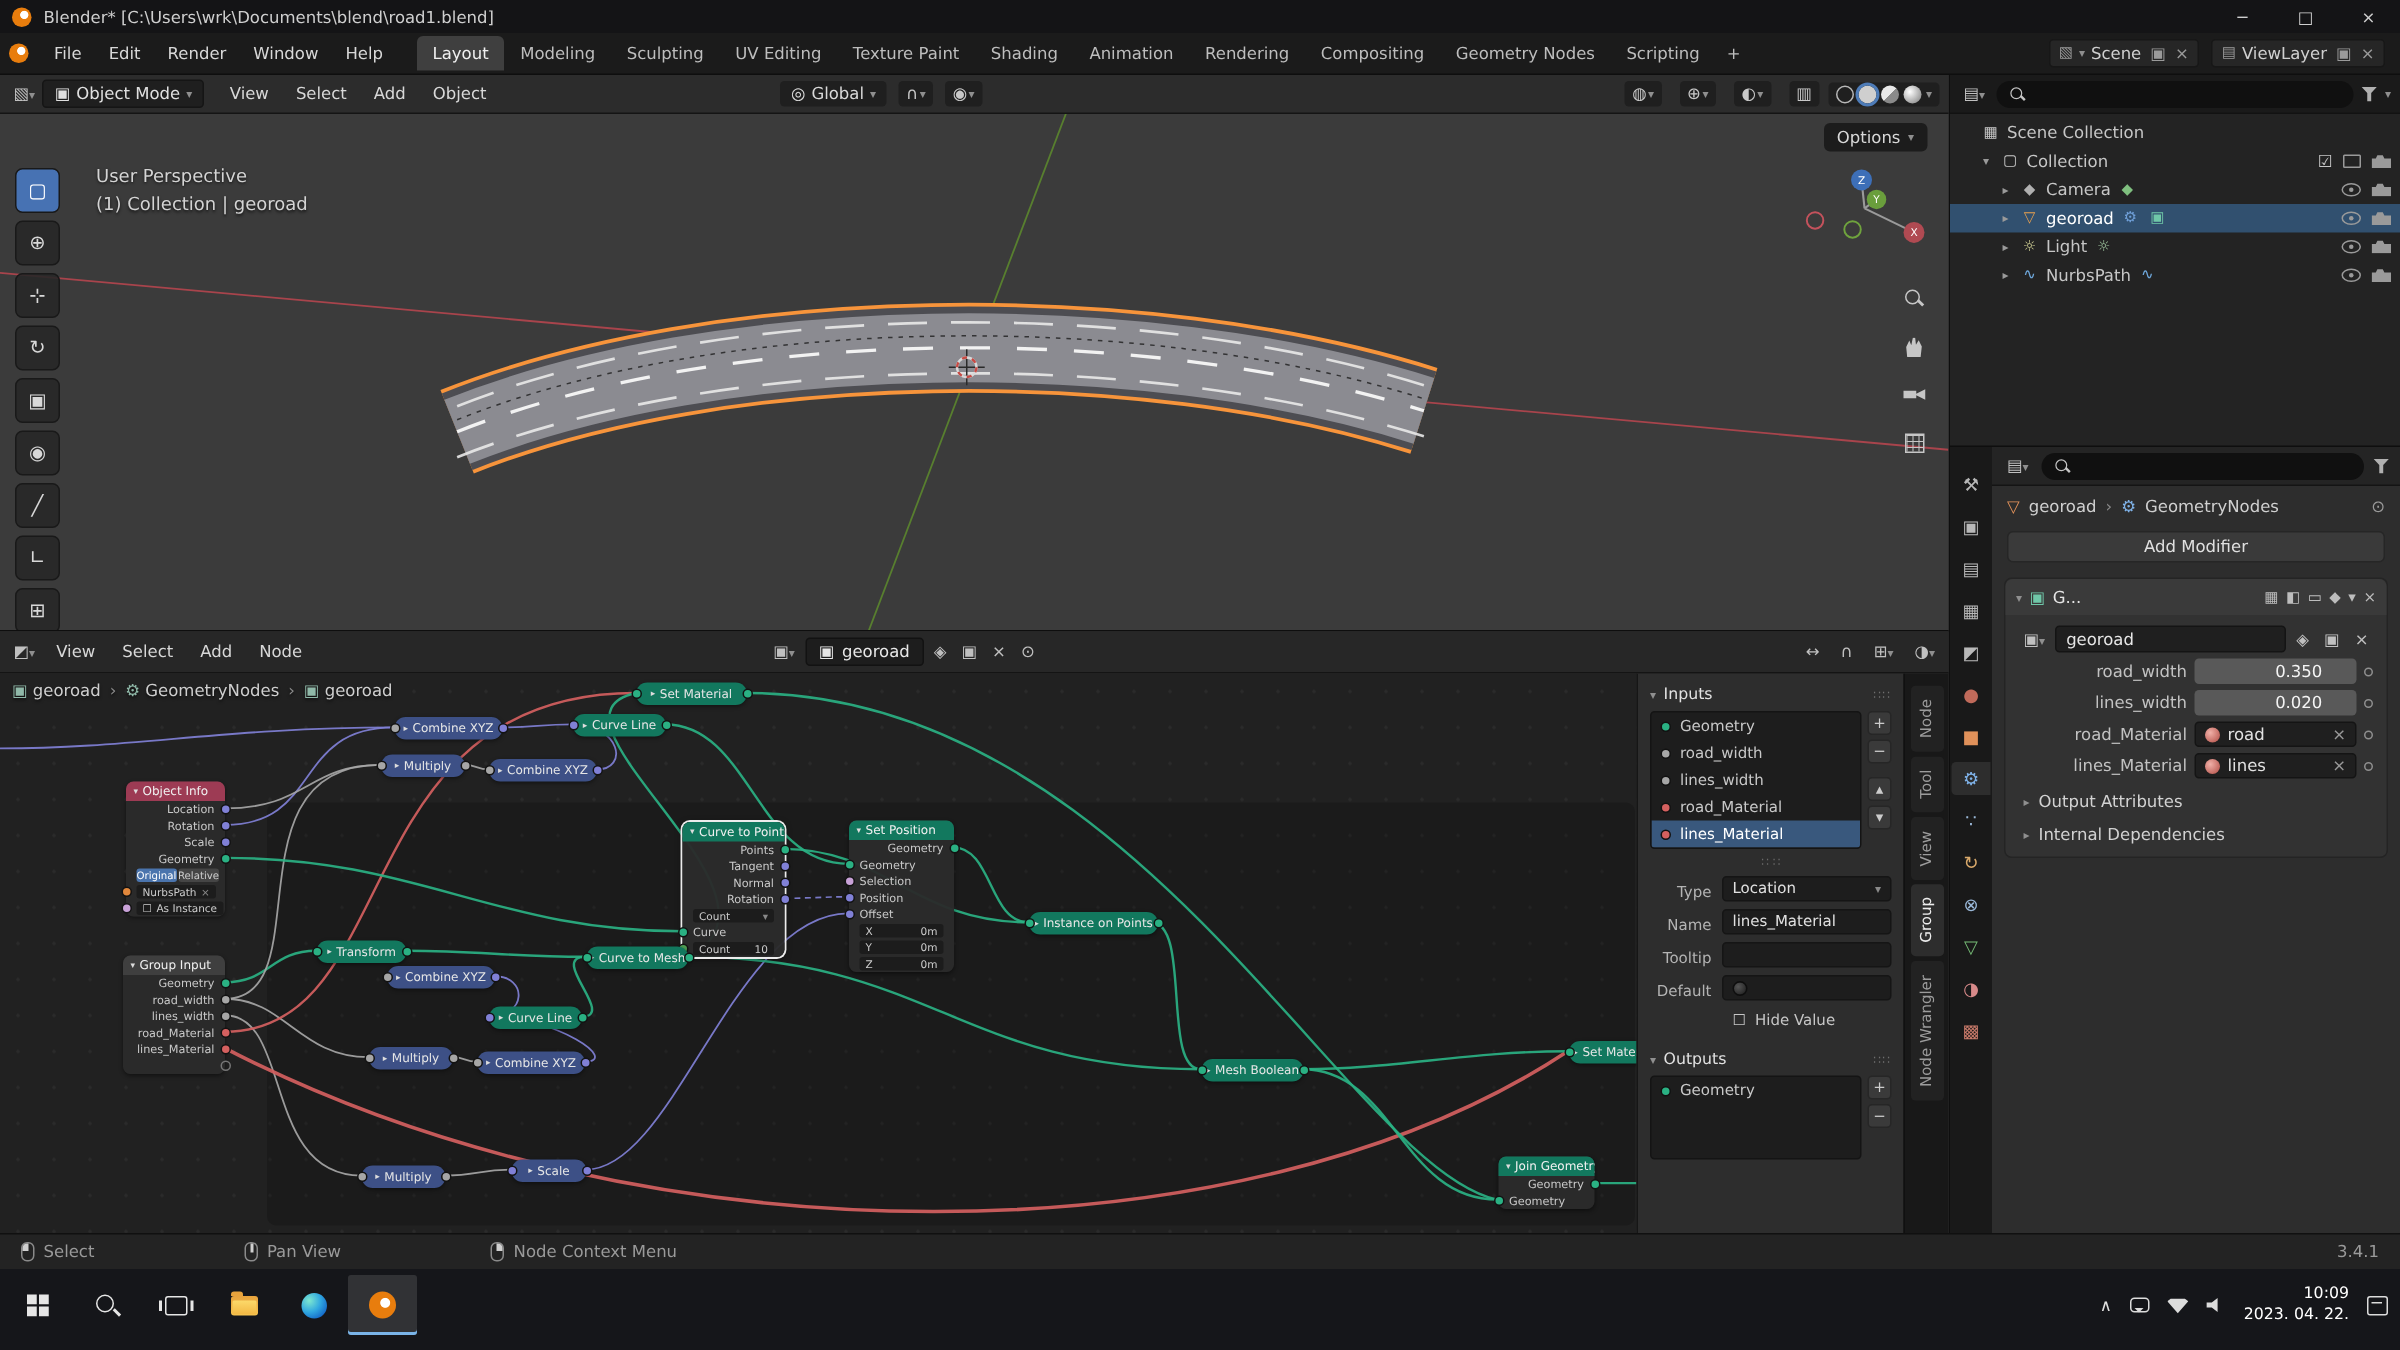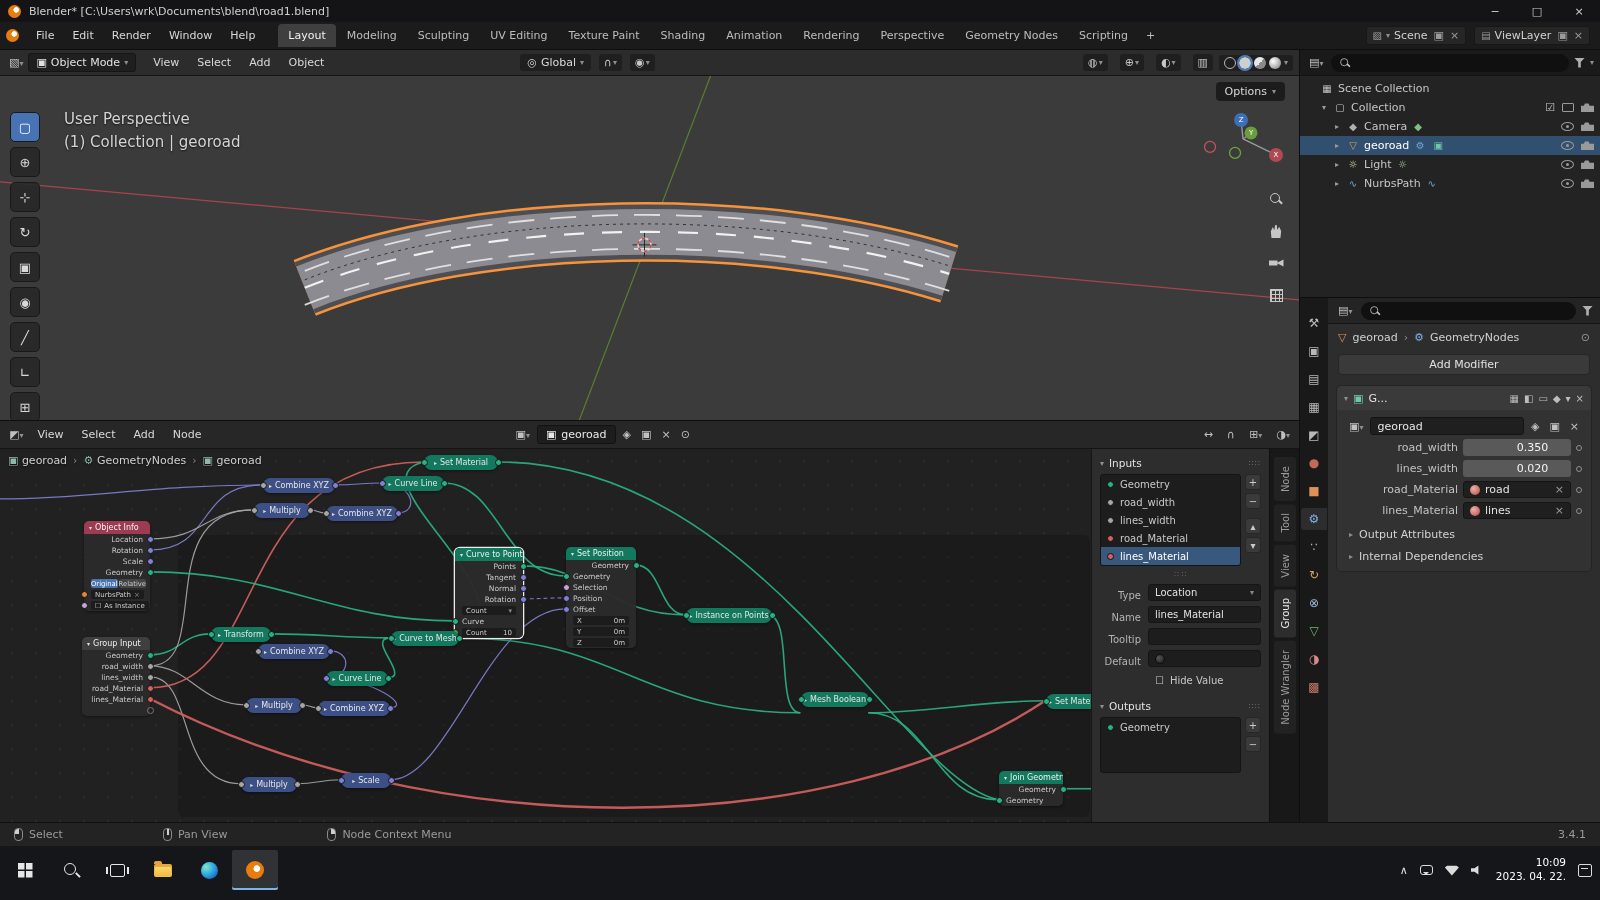--- a/index.html
+++ b/index.html
@@ -41,21 +41,21 @@
   .vp-right{margin-left:auto;display:flex;align-items:center;gap:6px;}
   .shade-ball{width:12px;height:12px;border-radius:50%;}
   .sb-wire{border:1.5px solid #b8b8b8;}
   .sb-solid{background:#cfcfcf;}
   .sb-mat{background:linear-gradient(135deg,#e8e8e8 50%,#8a8a8a 50%);}
   .sb-rend{background:radial-gradient(circle at 35% 35%,#fff,#777);}
   .shade-wrap{display:flex;align-items:center;gap:3px;background:#1f1f1f;border-radius:3px;padding:2px 5px;}
   .shade-wrap .active-ball{outline:2px solid #4e7cb8;border-radius:50%;}
   .vp-body{position:relative;flex:1;background:#3b3b3b;overflow:hidden;}
   .vp-svg{position:absolute;inset:0;}
-  .vp-overlay{position:absolute;left:64px;top:32px;color:#d4d4d4;text-shadow:0 1px 2px rgba(0,0,0,.7);font-size:15px;line-height:1.55;pointer-events:none;}
+  .vp-overlay{position:absolute;left:64px;top:32px;color:#d4d4d4;text-shadow:0 1px 2px rgba(0,0,0,.7);font-size:12px;line-height:1.55;pointer-events:none;}
   .vp-options{position:absolute;top:6px;right:14px;background:rgba(24,24,24,.85);border-radius:4px;padding:3px 9px;color:#d8d8d8;display:flex;gap:5px;align-items:center;}
   .vp-toolbar{position:absolute;left:10px;top:36px;display:flex;flex-direction:column;gap:5px;}
   .tool-btn{width:30px;height:30px;background:#282828e6;border:1px solid #191919;border-radius:5px;color:#d8d8d8;display:flex;align-items:center;justify-content:center;font-size:13px;}
   .tool-btn.active{background:#4772b3;color:#fff;}
   .vp-nav{position:absolute;right:12px;top:112px;display:flex;flex-direction:column;gap:10px;align-items:center;}
   .nav-btn{width:22px;height:22px;display:flex;align-items:center;justify-content:center;}
   
   .mag{position:relative;width:14px;height:14px;display:inline-block;}
   .mag::before{content:"";position:absolute;left:1px;top:1px;width:8px;height:8px;border:1.6px solid #c6c6c6;border-radius:50%;}
   .mag::after{content:"";position:absolute;left:9px;top:9px;width:5px;height:1.6px;background:#c6c6c6;transform:rotate(45deg);}
@@ -219,21 +219,21 @@
       </nav>
     <div class="ws-wrap">
         <span class="ws-tab active">Layout</span>
         <span class="ws-tab">Modeling</span>
         <span class="ws-tab">Sculpting</span>
         <span class="ws-tab">UV Editing</span>
         <span class="ws-tab">Texture Paint</span>
         <span class="ws-tab">Shading</span>
         <span class="ws-tab">Animation</span>
         <span class="ws-tab">Rendering</span>
-        <span class="ws-tab">Perspective</span>
+        <span class="ws-tab">Compositing</span>
         <span class="ws-tab">Geometry Nodes</span>
         <span class="ws-tab">Scripting</span>
       </div>
     <span class="ws-add">+</span>
     <div style="flex:1"></div>
     <div class="chip">
       <span class="ci">▧</span>
       <span class="hdr-caret">▾</span>
       <span>Scene</span>
       <span class="cx">▣</span>
@@ -679,21 +679,21 @@
                 <span>Combine XYZ</span>
                 <span class="sockdot sock-l" style="background: rgb(166, 166, 166);"></span>
                 <span class="sockdot sock-r" style="background: rgb(128, 128, 214);"></span>
               </div>
               <div class="node collapsed" style="left: 686px; top: 159px; width: 86px; background: rgb(18, 120, 94);">
                 <span class="ncaret">▸</span>
                 <span>Instance on Points</span>
                 <span class="sockdot sock-l" style="background: rgb(42, 177, 131);"></span>
                 <span class="sockdot sock-r" style="background: rgb(42, 177, 131);"></span>
               </div>
-              <div class="node collapsed" style="left: 801px; top: 243px; width: 68px; background: rgb(18, 120, 94);">
+              <div class="node collapsed" style="left: 801px; top: 257px; width: 68px; background: rgb(18, 120, 94);">
                 <span class="ncaret">▸</span>
                 <span>Mesh Boolean</span>
                 <span class="sockdot sock-l" style="background: rgb(42, 177, 131);"></span>
                 <span class="sockdot sock-r" style="background: rgb(42, 177, 131);"></span>
               </div>
               <div class="node collapsed" style="left: 241px; top: 328px; width: 56px; background: rgb(61, 80, 134);">
                 <span class="ncaret">▸</span>
                 <span>Multiply</span>
                 <span class="sockdot sock-l" style="background: rgb(166, 166, 166);"></span>
                 <span class="sockdot sock-r" style="background: rgb(166, 166, 166);"></span>

